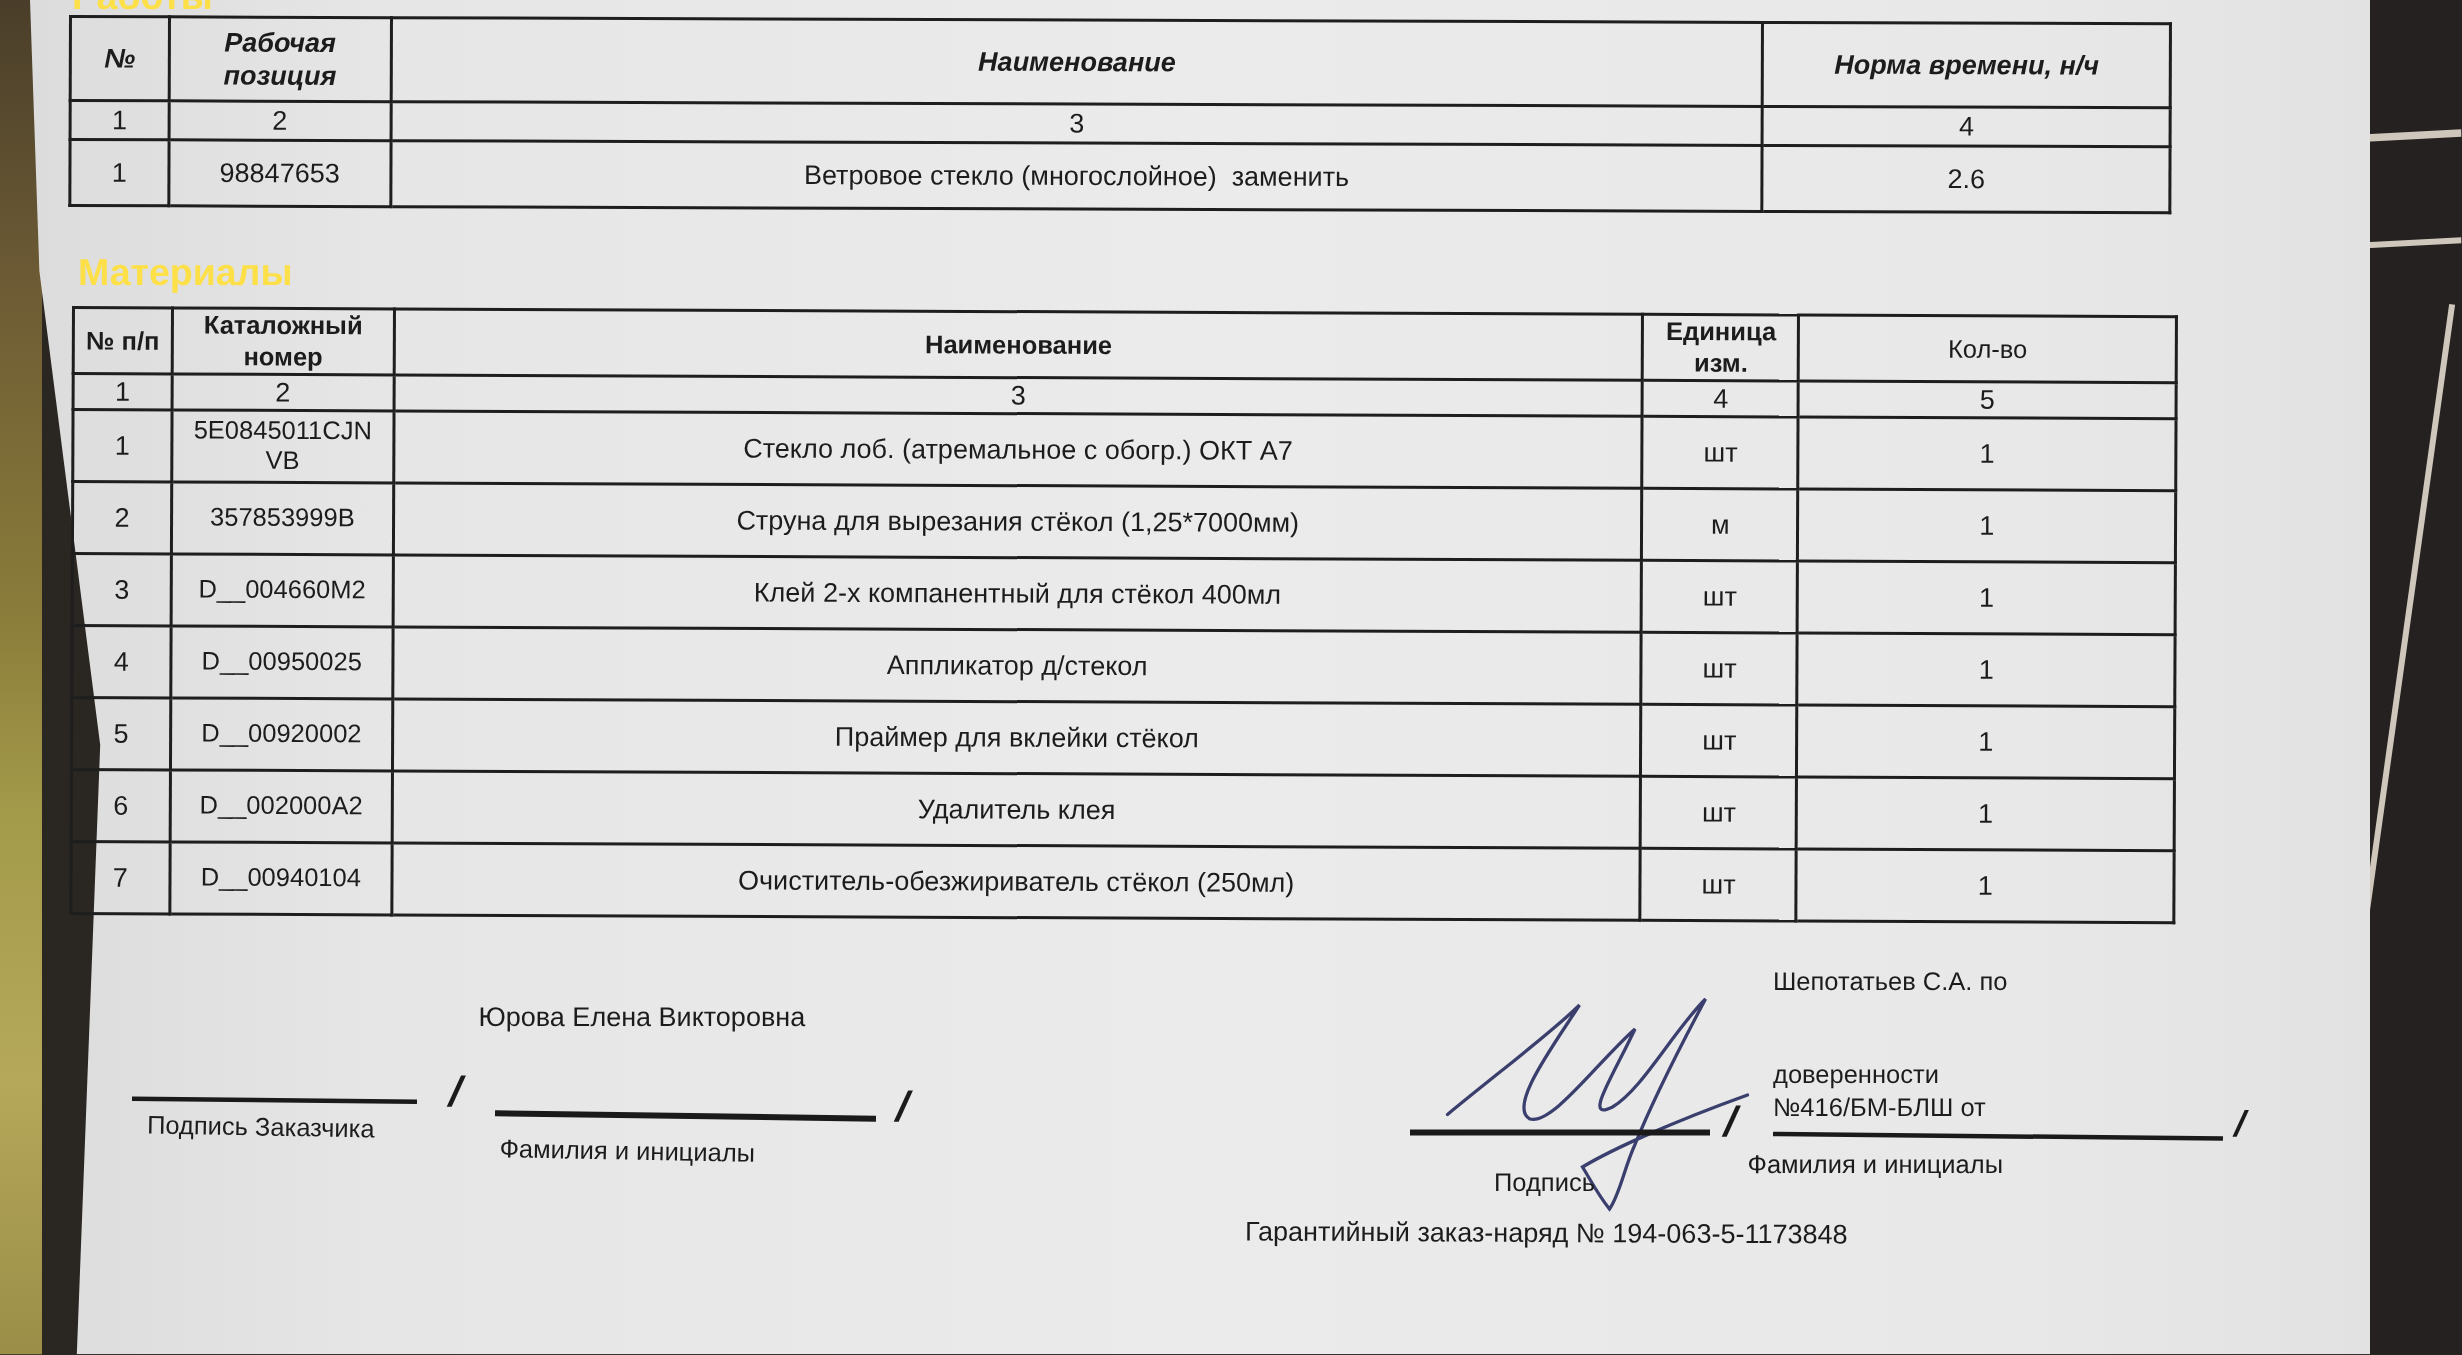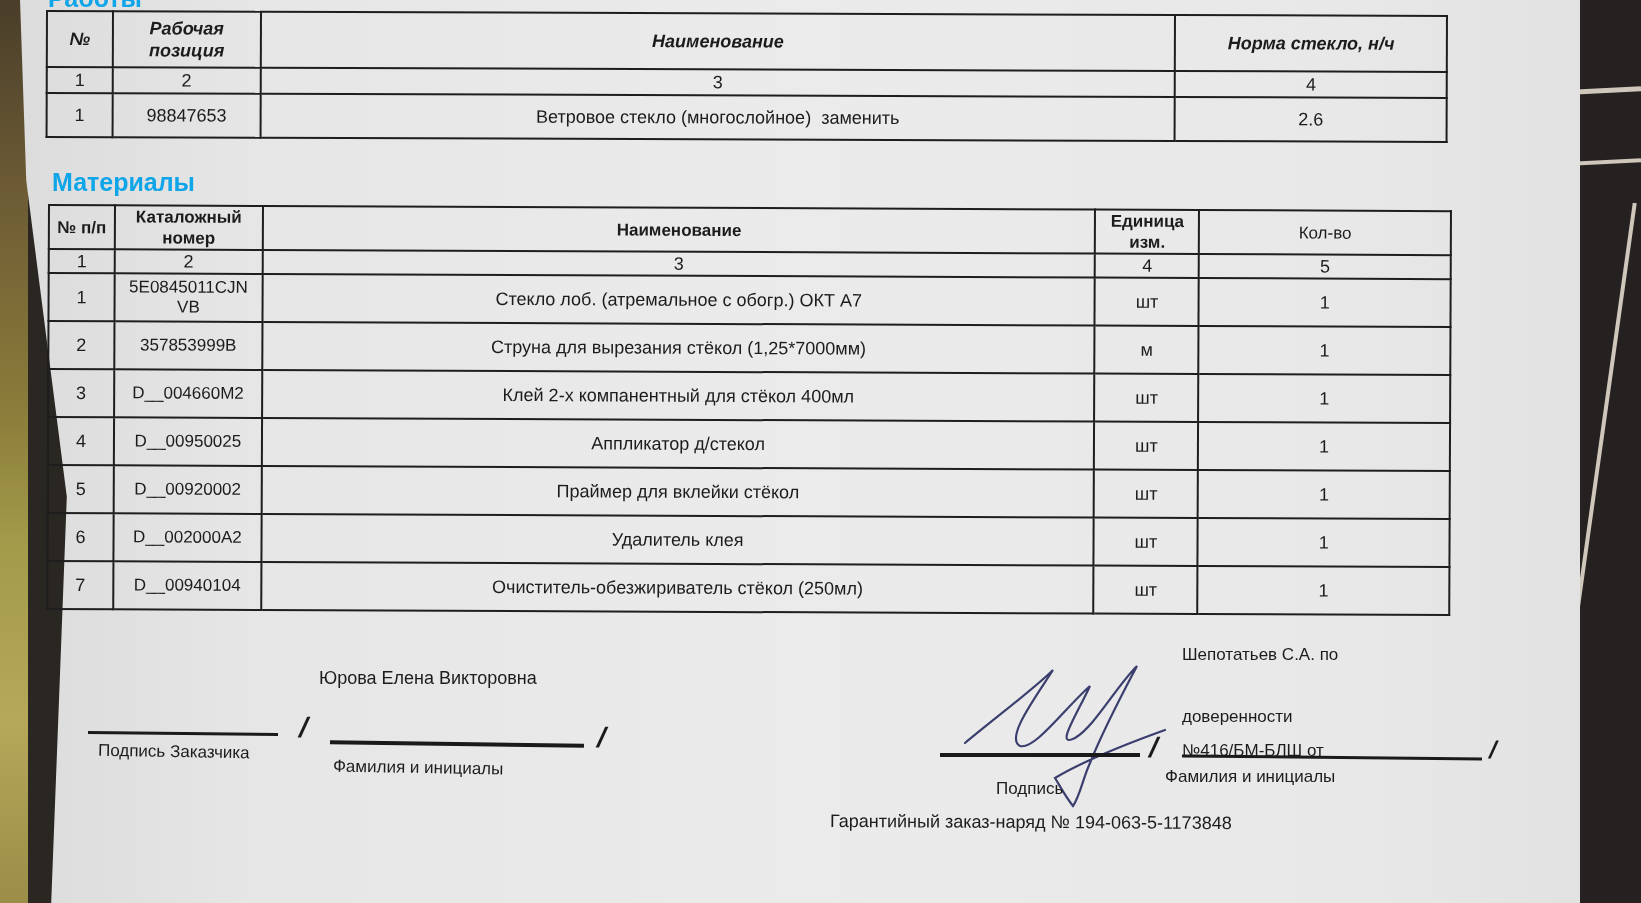--- a/index.html
+++ b/index.html
@@ -16,21 +16,21 @@
     position: absolute; right: 0; top: 0; width: 70px; height: 903px;
     background: #242120;
   }
   .bg-right .stripe { position: absolute; background: #cfc7bb; }
   .paper {
     position: absolute; left: 20px; top: 0; width: 1560px; height: 903px;
     background: linear-gradient(90deg, #dcdcdc 0%, #e6e6e6 15%, #ebebeb 50%, #e8e8e8 85%, #e2e2e2 100%);
     clip-path: polygon(0 0, 100% 0, 100% 100%, 2% 100%, 3% 55%, 0.4% 20%);
   }
   .section-title {
-    position: absolute; font-size: 25px; color: #0ea5e9; font-weight: bold;
+    position: absolute; font-size: 25px; color: #fde047; font-weight: bold;
   }
   table.grid {
     position: absolute; border-collapse: collapse; color: #1c1c1c;
     background: transparent;
   }
   table.grid td, table.grid th {
     border: 2px solid #1e1e1e; padding: 0; text-align: center; vertical-align: middle;
     font-weight: normal;
   }
   table.works { left: 46px; top: 10px; width: 1402px; font-size: 18px; transform: rotate(0.2deg); transform-origin: left top; }
@@ -70,21 +70,21 @@
     <col style="width:66px">
       <col style="width:148px">
       <col style="width:916px">
       <col style="width:272px">
   </colgroup>
   <tbody>
       <tr class="hdr-row">
     <th>№</th>
     <th style="line-height:22px;font-style:italic;">Рабочая позиция</th>
     <th>Наименование</th>
-    <th>Норма стекло, н/ч</th>
+    <th>Норма времени, н/ч</th>
   </tr>
   <tr class="num-row">
     <td>1</td>
     <td>2</td>
     <td>3</td>
     <td>4</td>
   </tr>
   <tr class="data-row">
     <td>1</td>
     <td>98847653</td>
@@ -181,17 +181,17 @@
 
 <svg class="signature" width="260" height="170" viewBox="0 0 260 170">
   <path d="M50 105 C 80 80, 120 50, 138 32 C 120 60, 90 100, 105 108 C 120 112, 150 70, 175 48 C 160 80, 140 110, 160 100 C 180 88, 200 50, 222 28 C 205 60, 185 100, 175 125 C 168 140, 165 158, 158 168 C 150 158, 145 148, 140 140 C 160 128, 200 110, 250 92" fill="none" stroke="#3b3f6e" stroke-width="2.2" stroke-linecap="round"></path>
 </svg>
 <div class="sig-line" style="left:940px;top:753px;width:200px;height:4px;"></div>
 <div class="slash" style="left:1150px;top:732px;">/</div>
 <div class="sig-line" style="left:1182px;top:756px;width:300px;height:3px;transform:rotate(0.6deg);"></div>
 <div class="slash" style="left:1490px;top:736px;font-size:24px;">/</div>
 <div class="sig-label" style="left:1182px;top:645px;">Шепотатьев С.А. по</div>
 <div class="sig-label" style="left:1182px;top:707px;">доверенности</div>
-<div class="sig-label" style="left:1182px;top:729px;margin-top:12px;">№416/БМ-БЛШ от</div>
+<div class="sig-label" style="left:1182px;top:729px;">№416/БМ-БЛШ от</div>
 <div class="sig-label" style="left:996px;top:779px;">Подпись</div>
 <div class="sig-label" style="left:1165px;top:767px;">Фамилия и инициалы</div>
 
 <div class="sig-label" style="left:830px;top:812px;font-size:18px;transform:rotate(0.3deg);">Гарантийный заказ-наряд № 194-063-5-1173848</div>
 
 </body></html>

